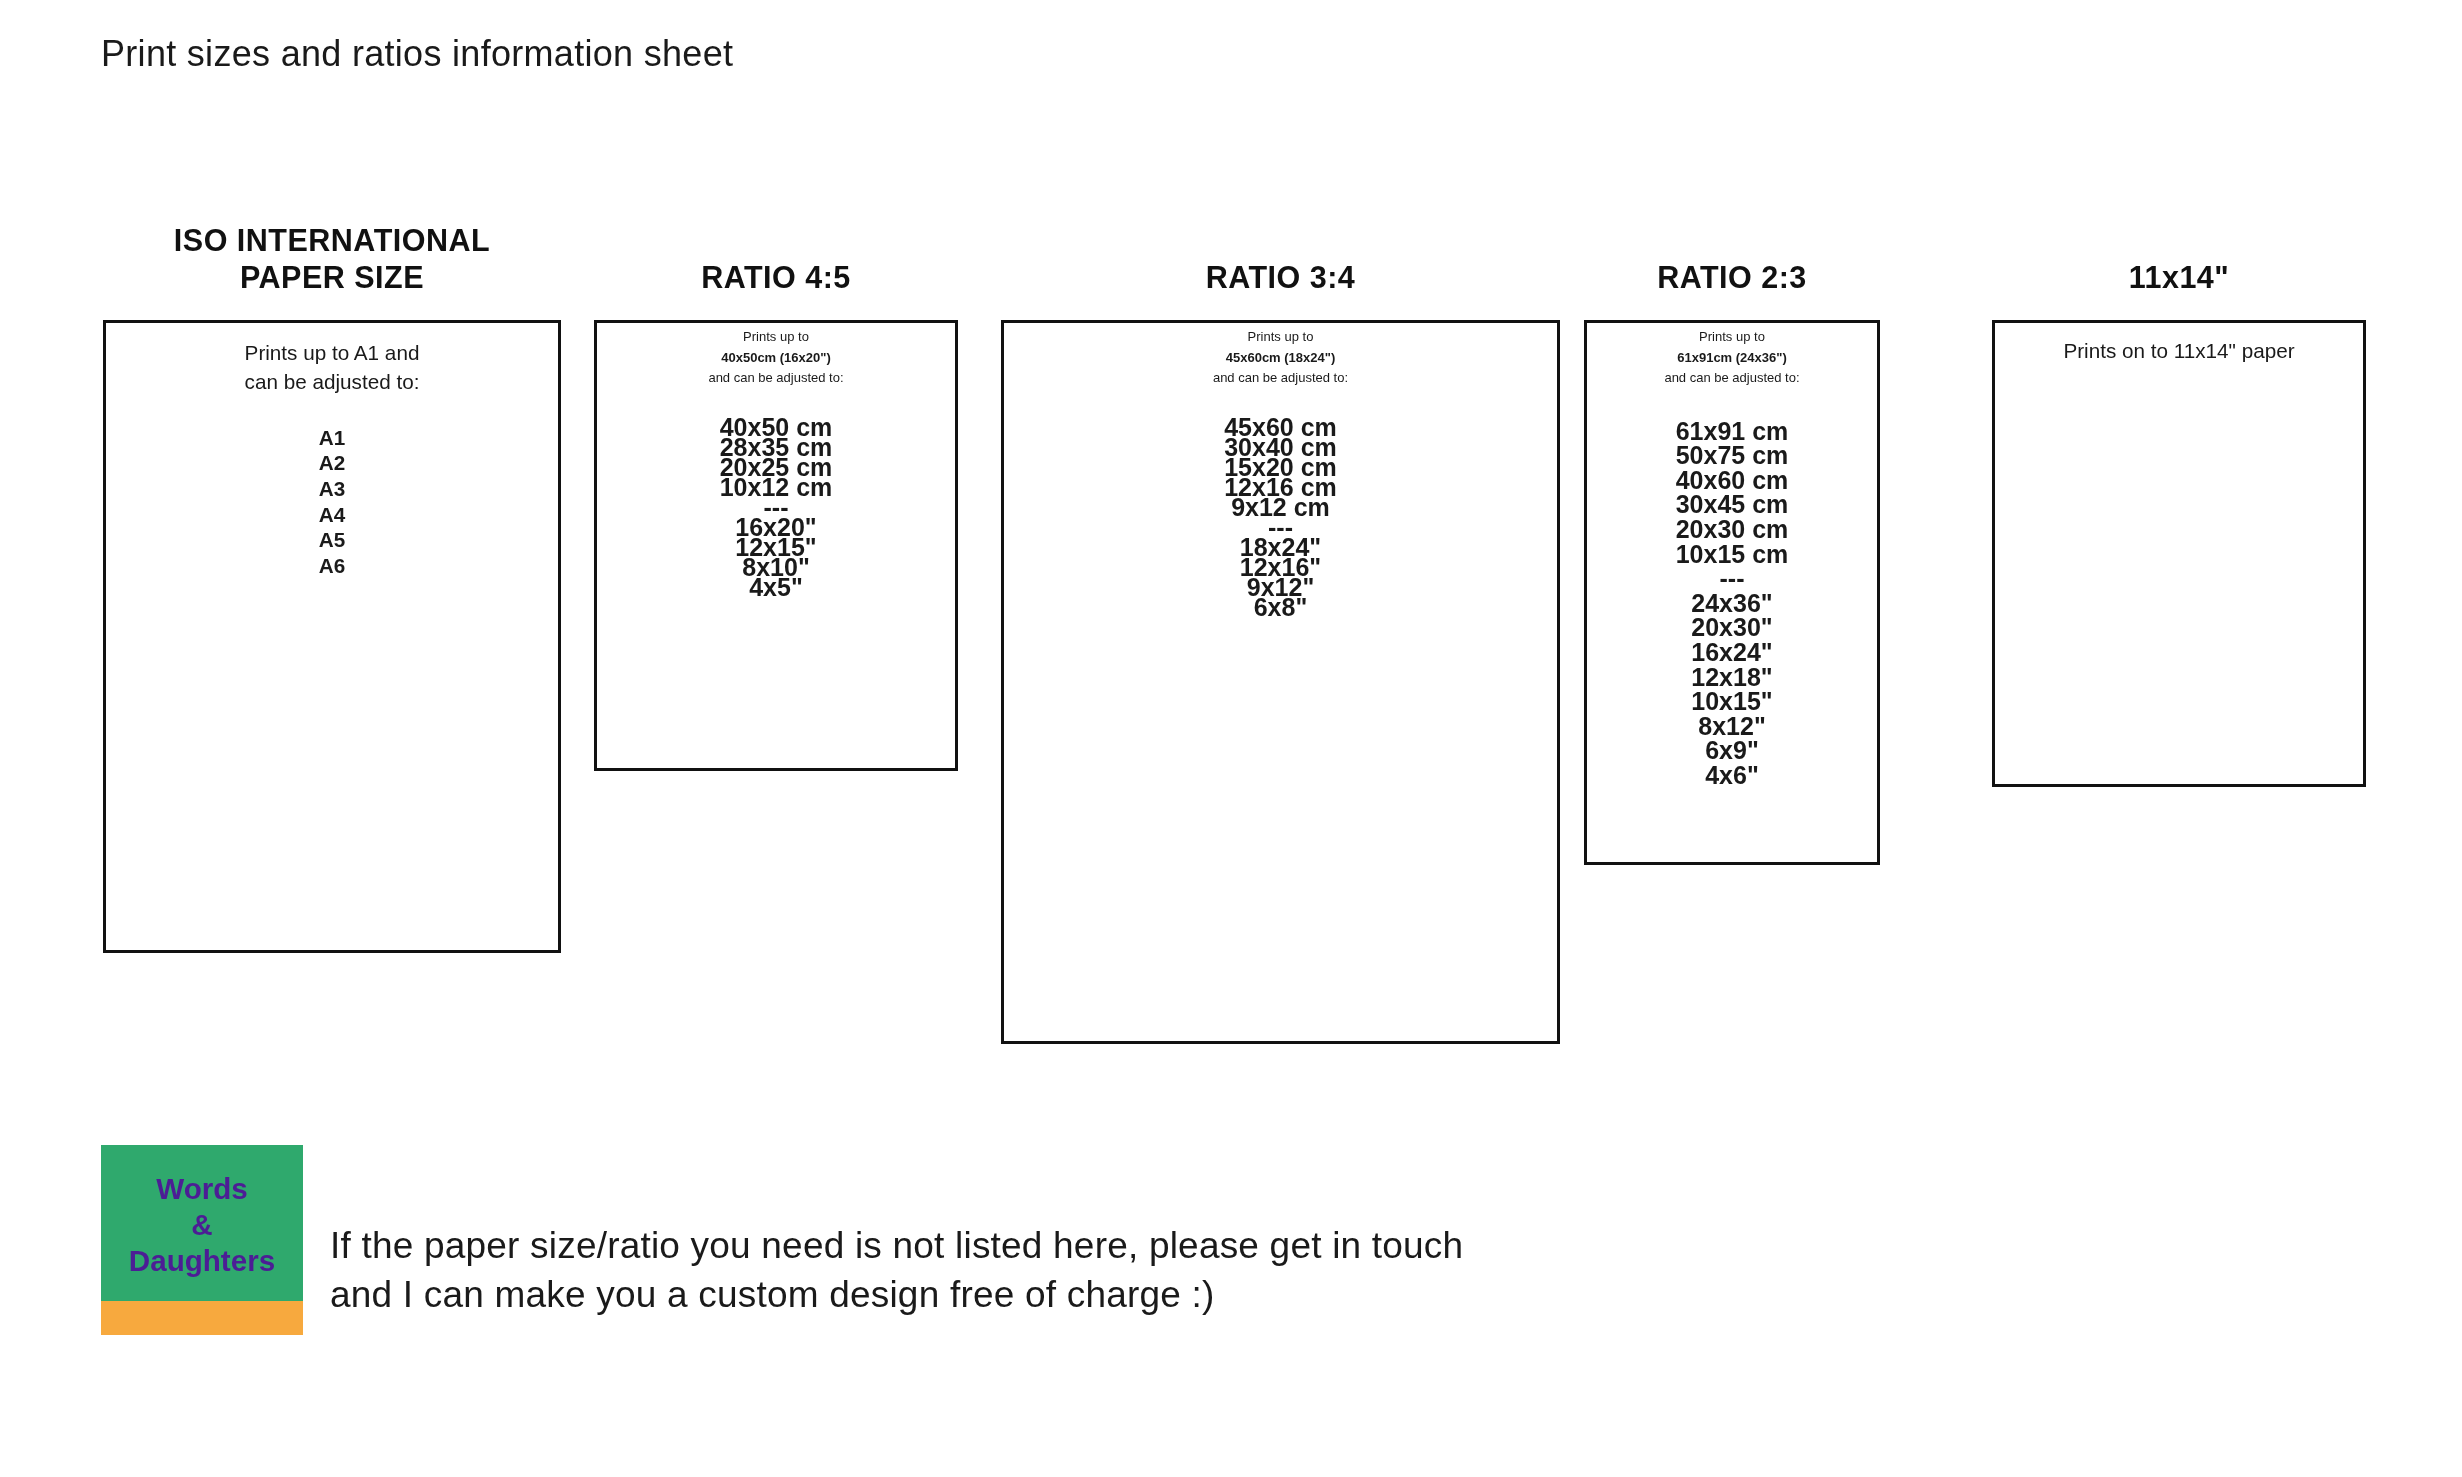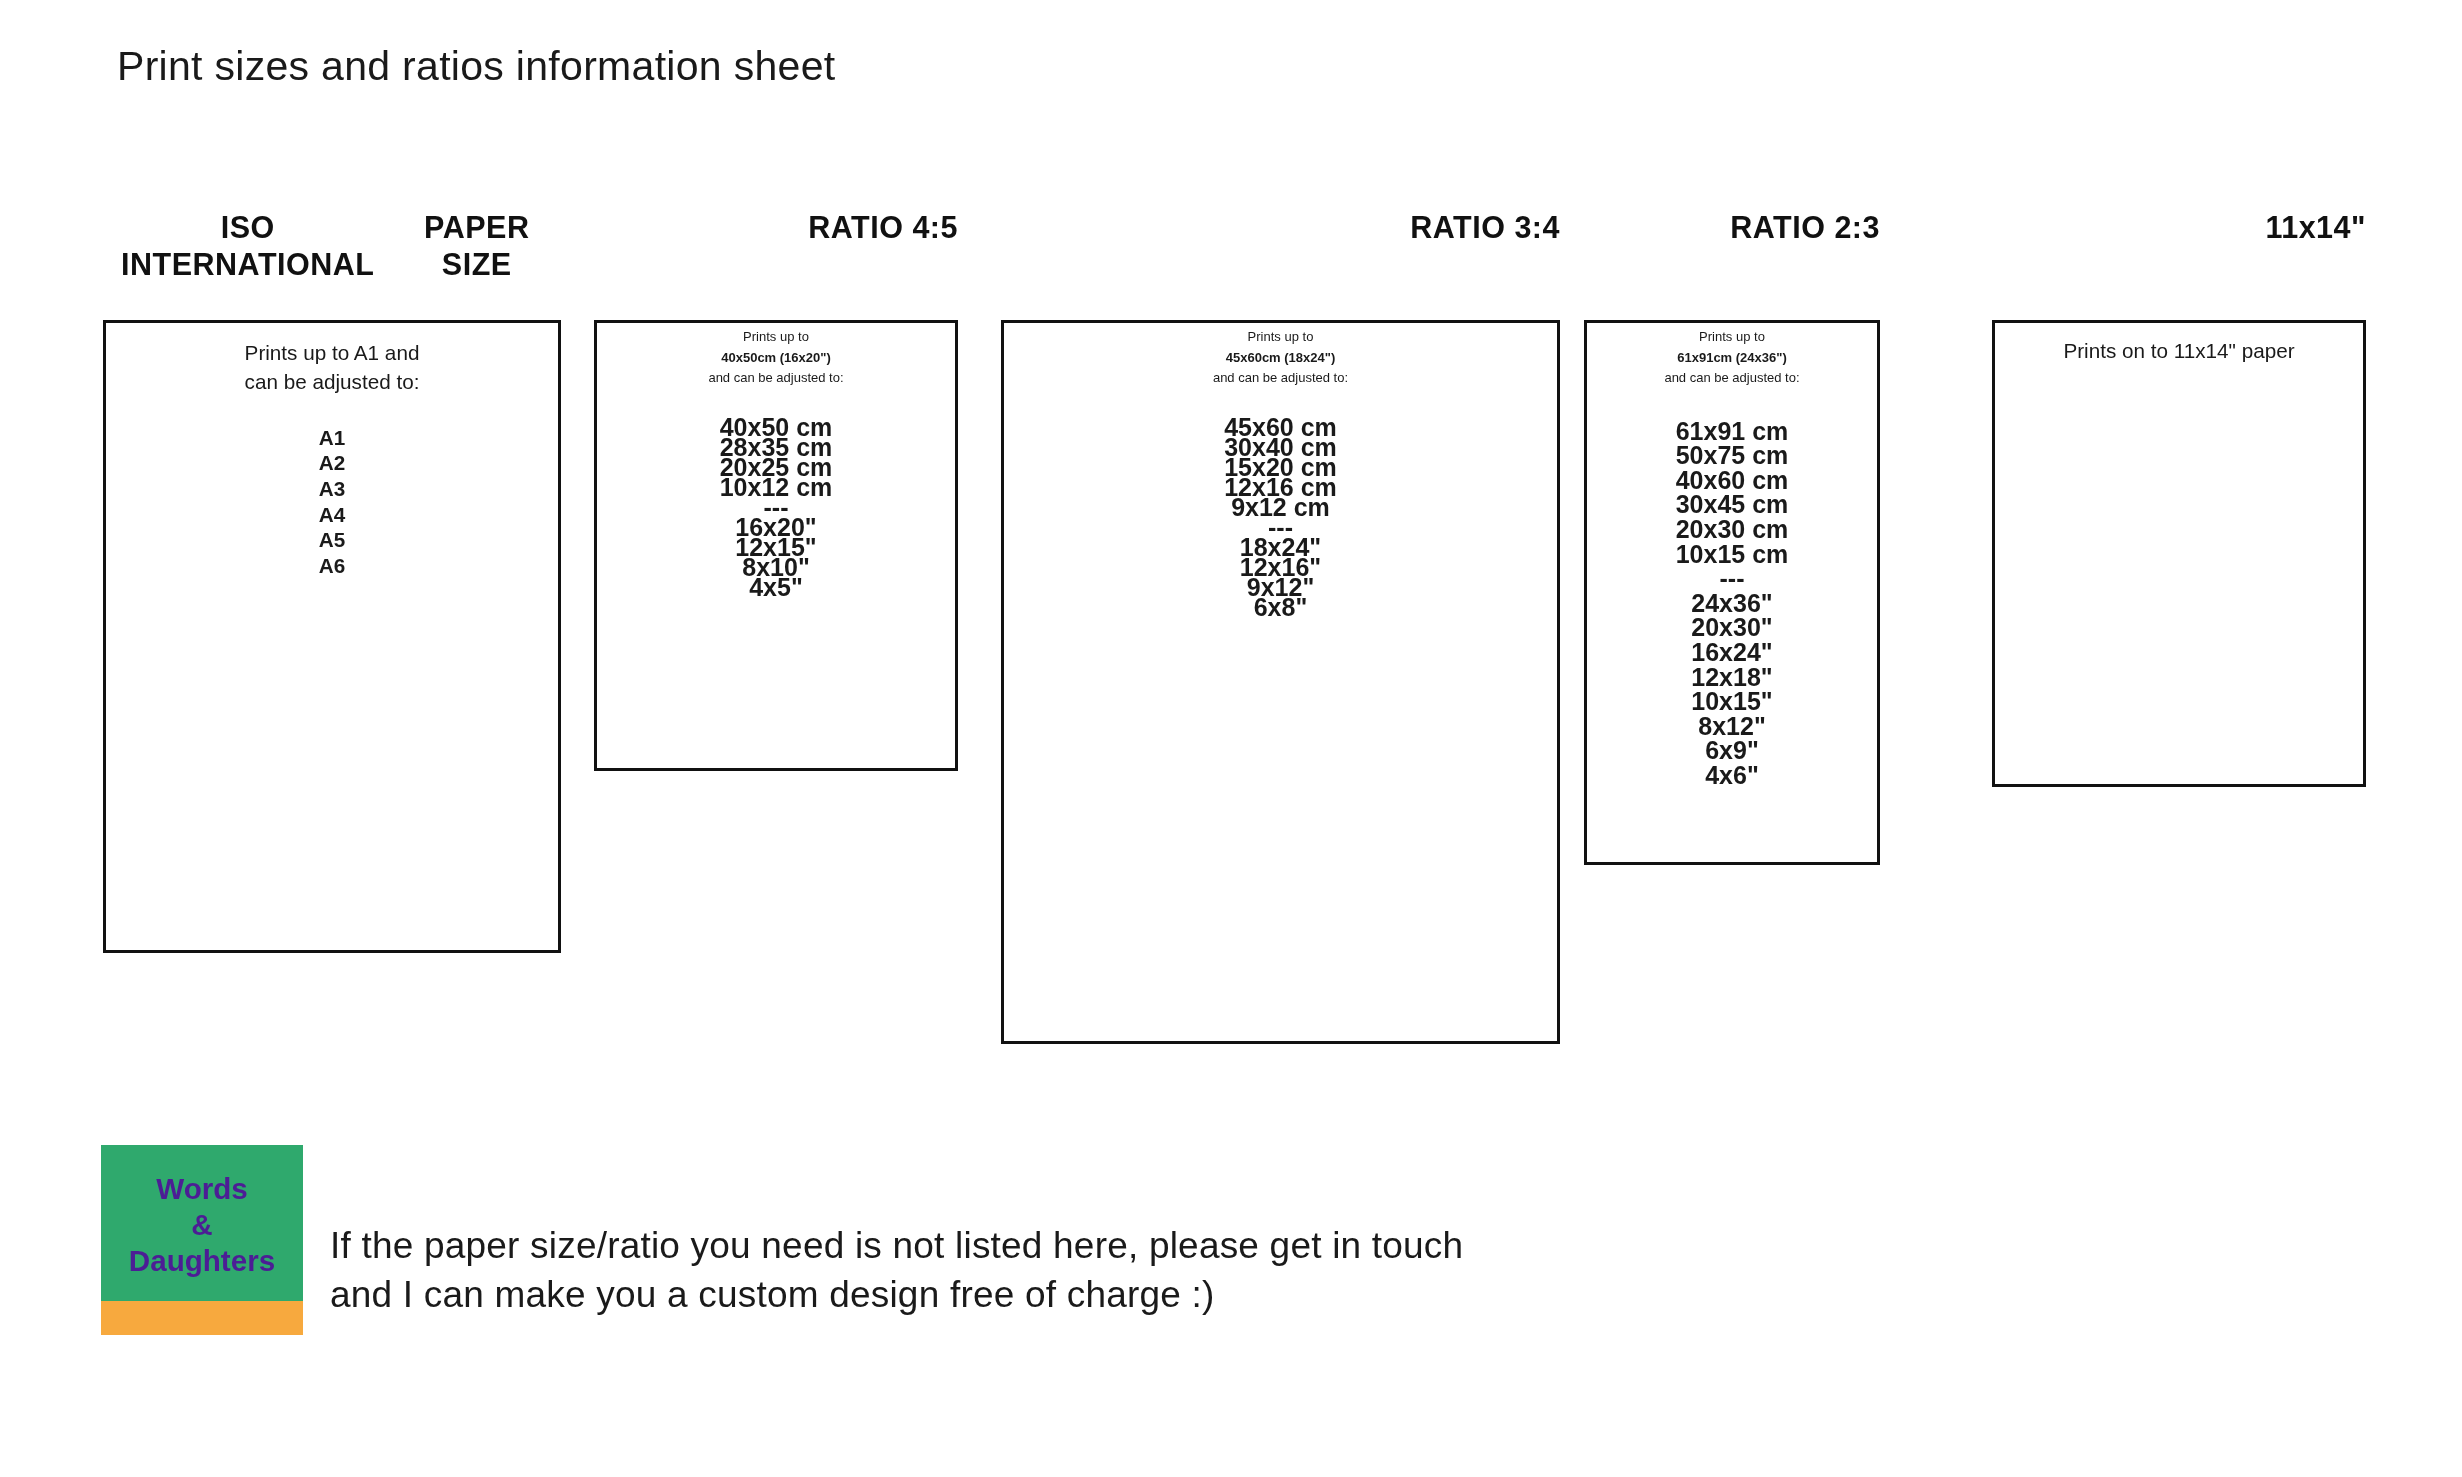--- a/index.html
+++ b/index.html
@@ -5,28 +5,28 @@
   html,body { margin:0; padding:0; }
   body {
     width:2463px; height:1478px;
     background:#ffffff;
     font-family:"Liberation Sans", sans-serif;
     color:#1a1a1a;
     position:relative;
     overflow:hidden;
   }
   .page-title {
-    position:absolute; left:101px; top:43px;
-    font-size:41px; letter-spacing:0.3px;margin-left:16px;
+    position:absolute; left:101px; top:33px;
+    font-size:36px; letter-spacing:0.3px;
   }
   
   .col { position:absolute; top:209px; }
   .col .header {
     height:111px; box-sizing:border-box;
-    display:flex; flex-direction:row; justify-content:flex-end;
+    display:flex; flex-direction:column; justify-content:flex-end;
     padding-bottom:23.6px;
     text-align:center; font-weight:bold;
     font-size:30.5px; line-height:37px; letter-spacing:0.5px;
     color:#111;
   }
   .col .box {
     border:3.9px solid #111; box-sizing:border-box;
     text-align:center; background:#fff;
   }
   .col1 { left:103px;  width:458px; } .col1 .box { height:633px; }

